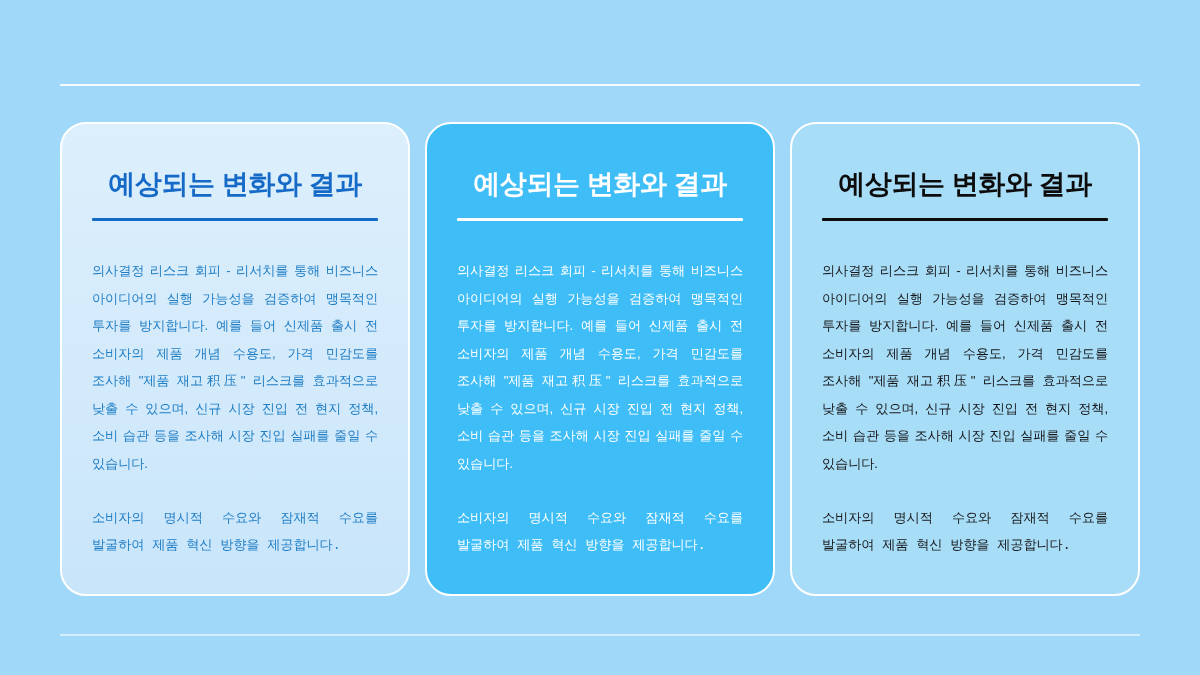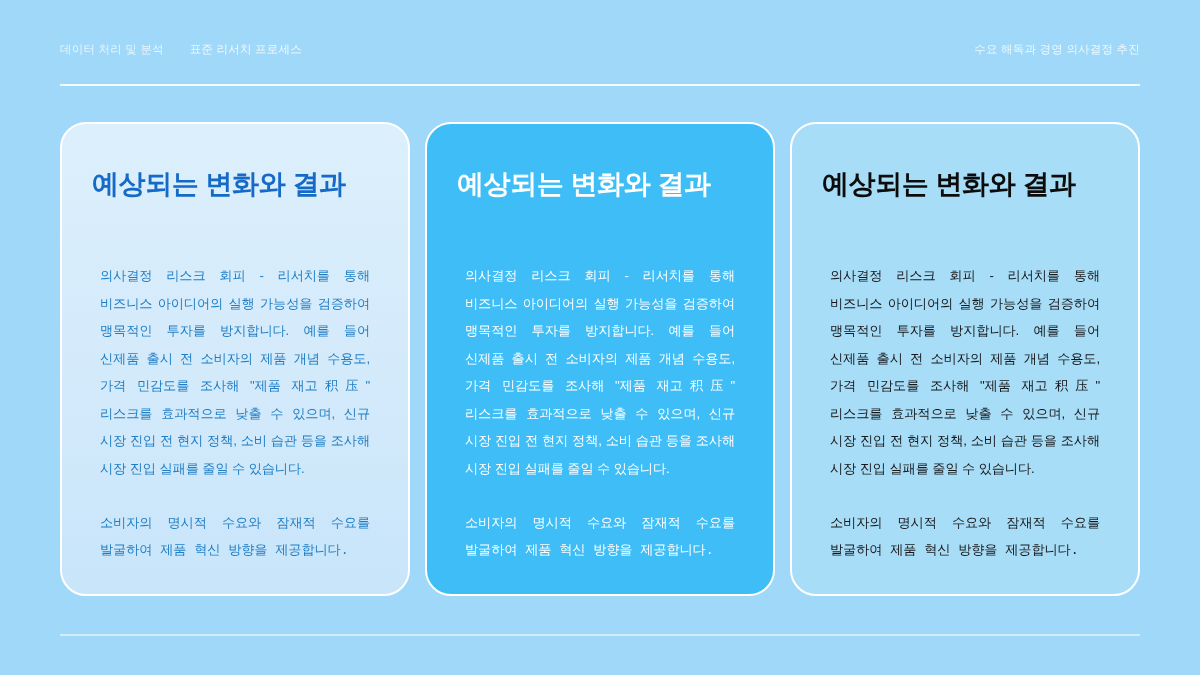--- a/index.html
+++ b/index.html
@@ -104,21 +104,21 @@
   .card-2 {
     background: #3EBDF7;
   }
   .card-3 {
     background: #A8DDF7;
   }
 
   .card-title {
     font-size: 27px;
     font-weight: 700;
-    text-align: left;
+    text-align: center;
     letter-spacing: -0.4px;
     line-height: 1.2;
     margin: 0;
   }
   .card-1 .card-title { color: #1569C7; }
   .card-2 .card-title { color: #FFFFFF; }
   .card-3 .card-title { color: #0C0C0C; }
 
   .title-rule {
     height: 3px;
@@ -136,45 +136,38 @@
     text-align: justify;
     text-justify: inter-character;
     letter-spacing: -0.1px;
     word-break: keep-all;
   }
   .card-1 .card-body { color: #1F7DC4; }
   .card-2 .card-body { color: #FFFFFF; }
   .card-3 .card-body { color: #16171A; }
 
   .card-body p {
-    margin: 8px;
+    margin: 0;
   }
   .card-body p + p {
     margin-top: 28px;
   }
   .card-body p:last-child {
     text-align: left;
   }
   .card-body p.justified-last {
     text-align: justify;
     font-family: Liberation Mono, monospace;
   }
 </style>
 </head>
 <body>
 
 <div class="slide">
 
-  <div class="header">
-    <div class="header-left">
-      <span class="header-eyebrow">데이터 처리 및 분석</span>
-      <span class="header-eyebrow secondary">표준 리서치 프로세스</span>
-    </div>
-    <div class="header-right">수요 해독과 경영 의사결정 추진</div>
-  </div>
 
   <div class="header-rule"></div>
 
   <div class="cards">
 
     <div class="card card-1">
       <h2 class="card-title">예상되는 변화와 결과</h2>
       <div class="title-rule"></div>
       <div class="card-body">
         <p>의사결정 리스크 회피 - 리서치를 통해 비즈니스 아이디어의 실행 가능성을 검증하여 맹목적인 투자를 방지합니다. 예를 들어 신제품 출시 전 소비자의 제품 개념 수용도, 가격 민감도를 조사해 "제품 재고积压" 리스크를 효과적으로 낮출 수 있으며, 신규 시장 진입 전 현지 정책, 소비 습관 등을 조사해 시장 진입 실패를 줄일 수 있습니다.</p>

